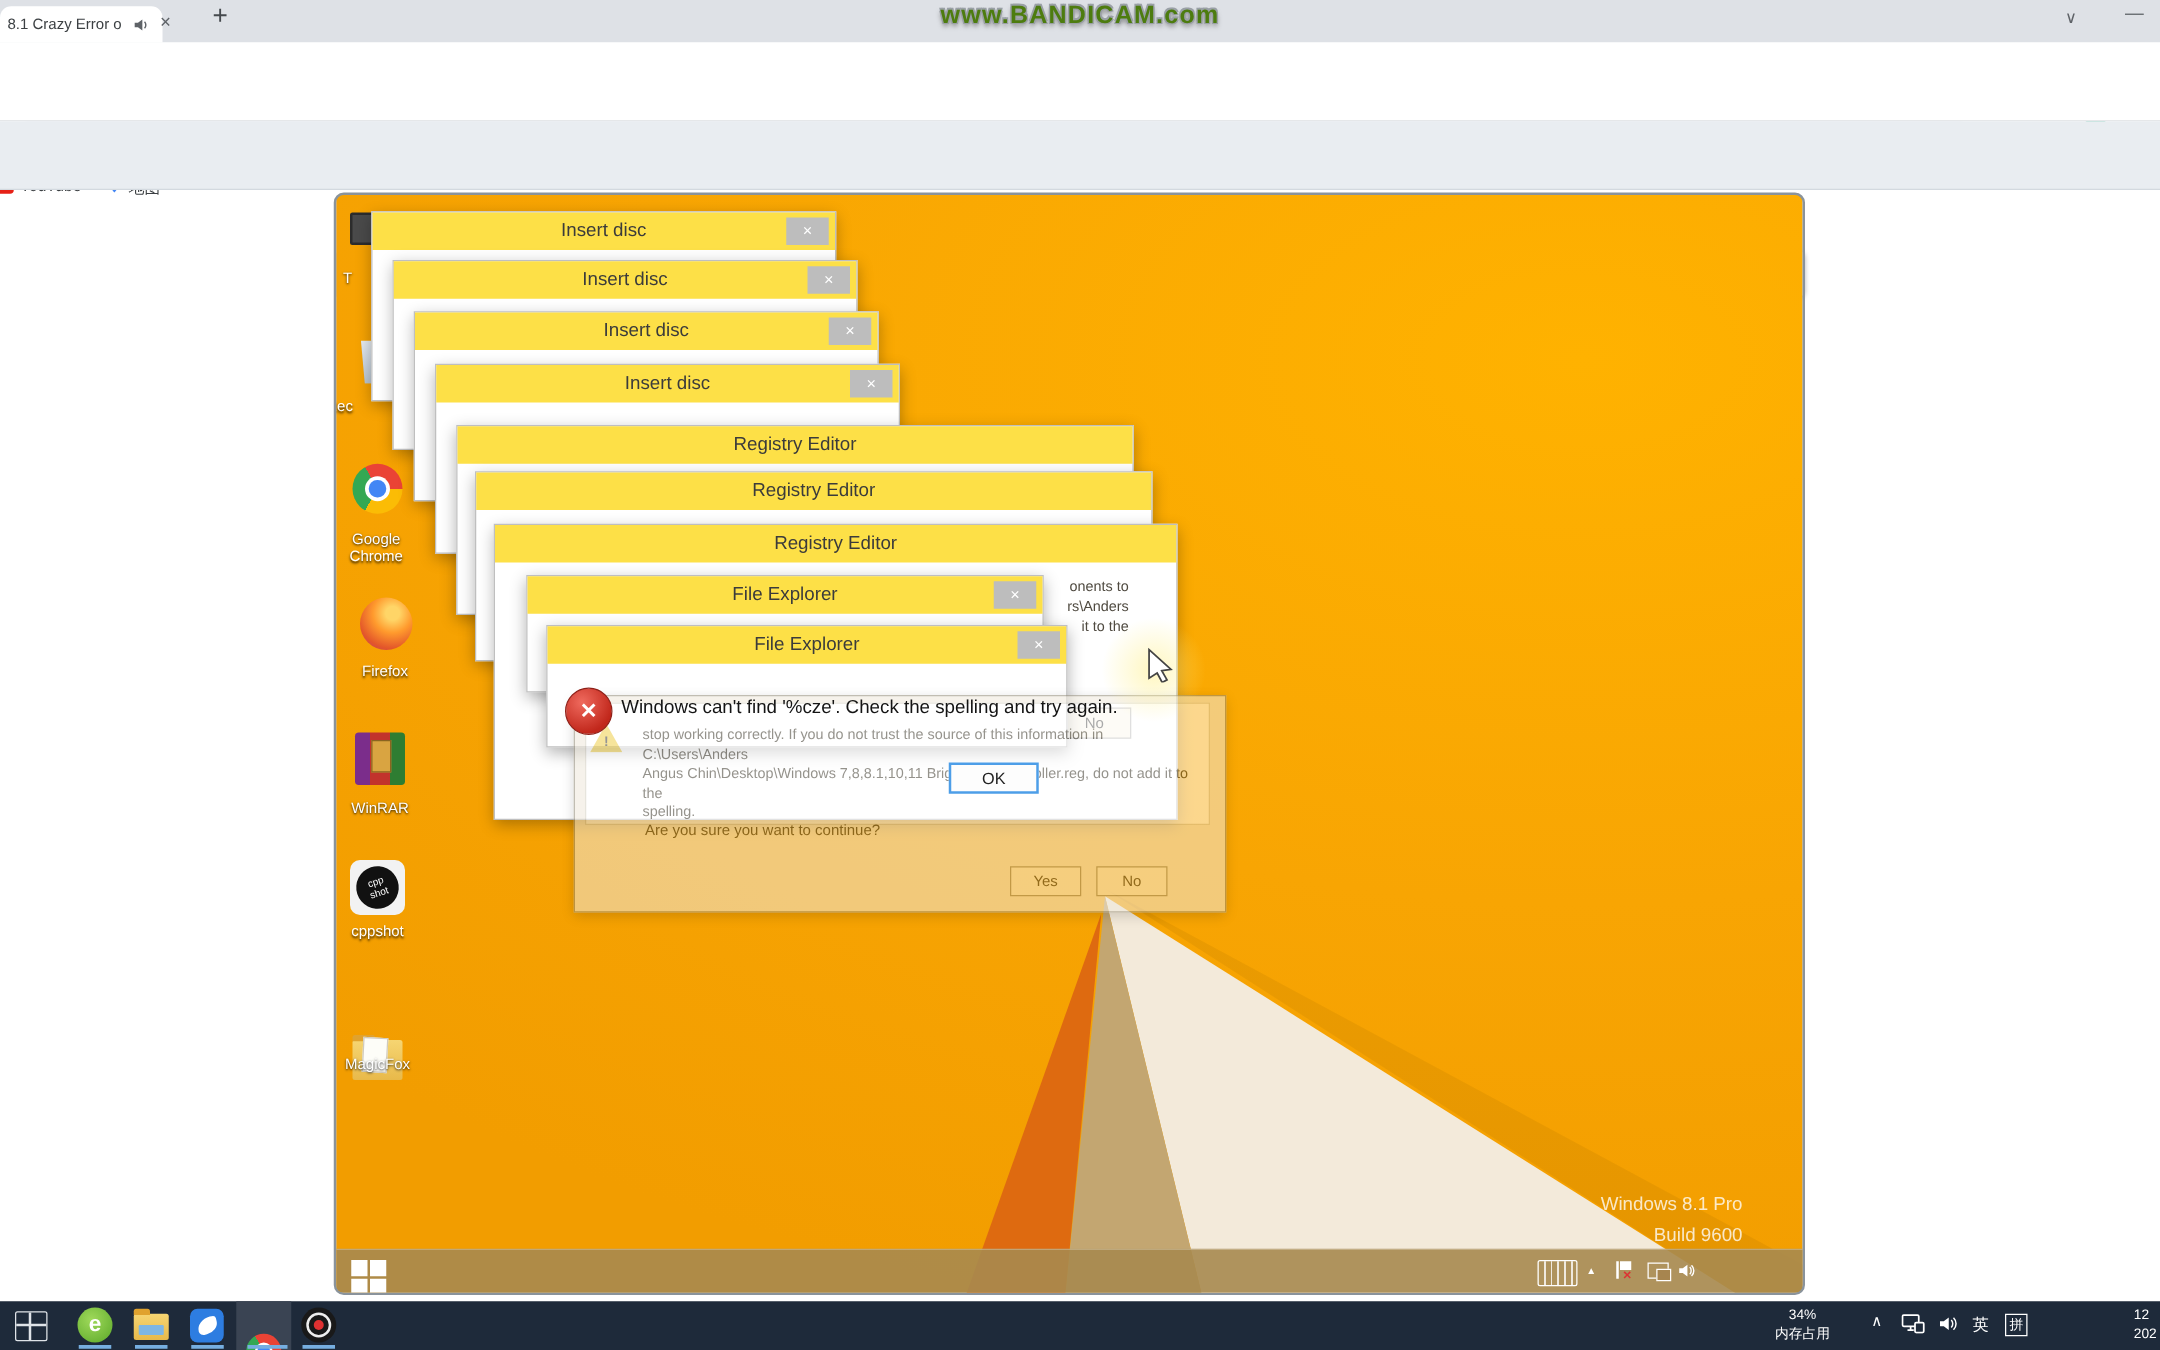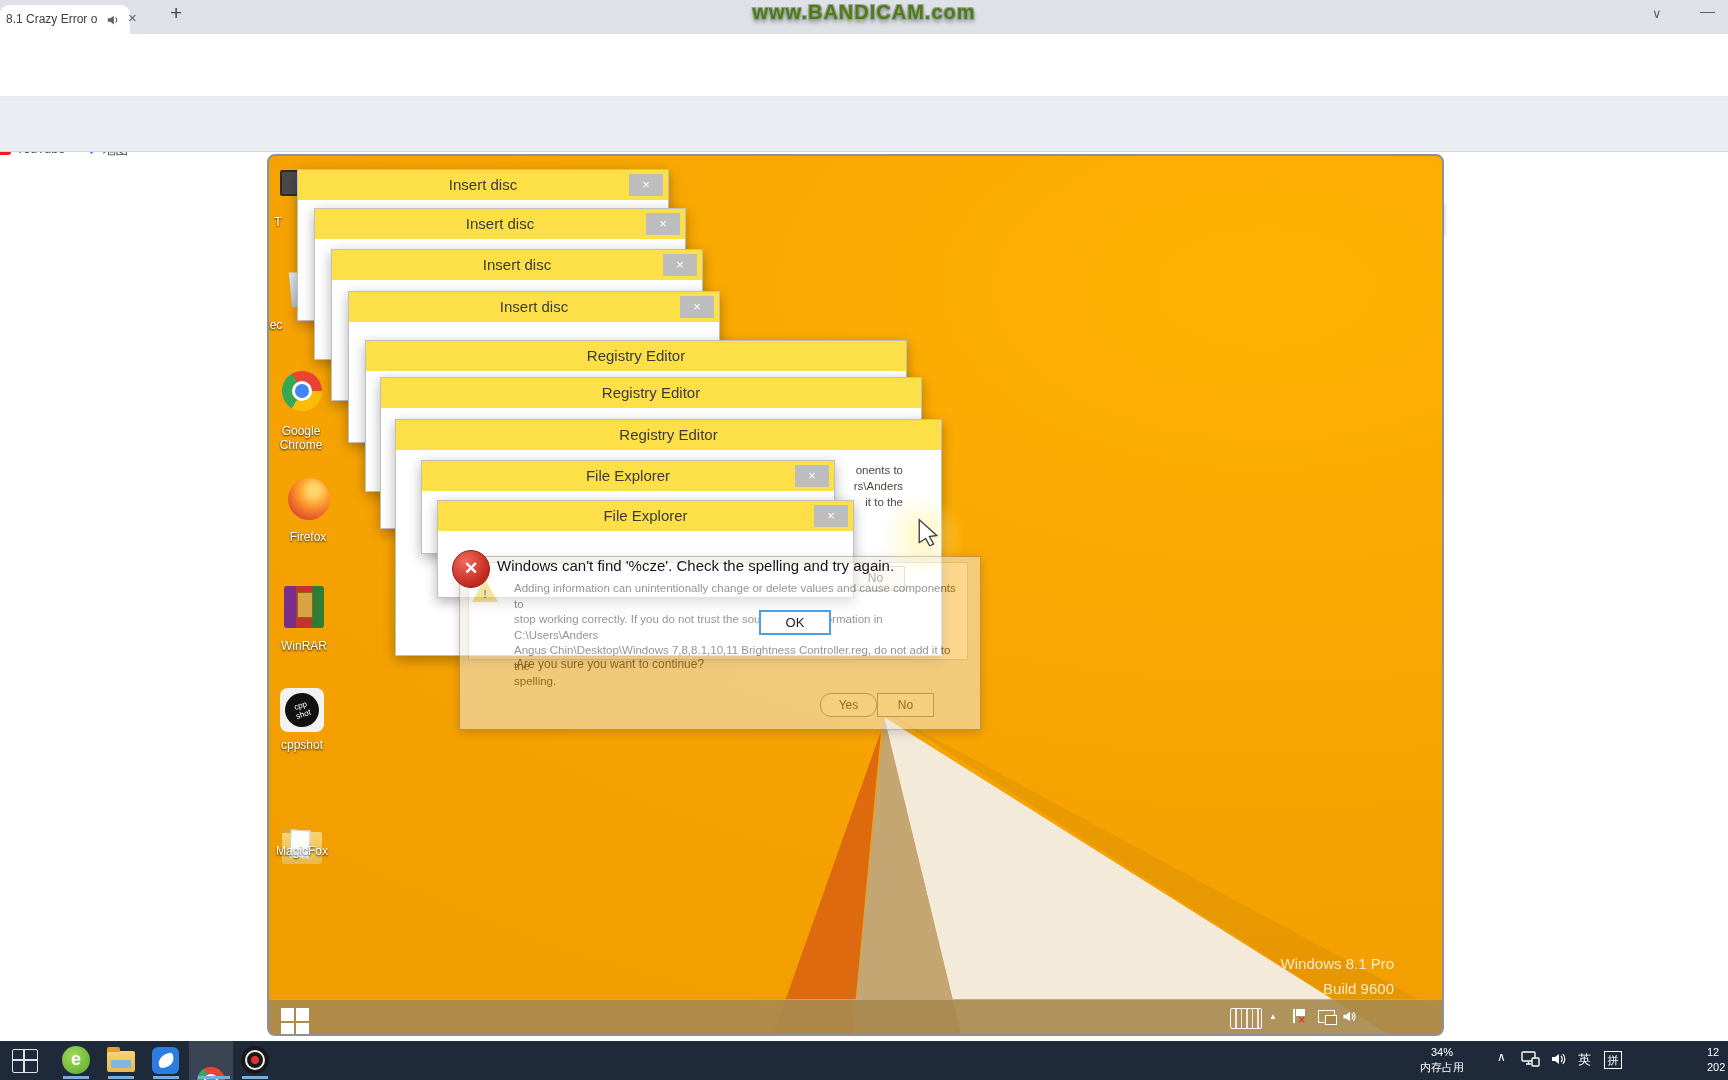--- a/index.html
+++ b/index.html
@@ -249,27 +249,26 @@
   </div>
   <div class="abs dlg" style="left:168px;top:344px;width:415px;height:96px;">
     <div class="dlg-title">File Explorer</div>
     <div class="dlg-x">×</div>
   </div>
 
   <div class="abs ghost">
     <div class="abs ghost-panel"></div>
     <div class="abs g-tri">!</div>
     <div class="abs ghost-text">
-      <div>Adding information can unintentionally change or delete values and cause components to</div>
       <div>stop working correctly. If you do not trust the source of this information in C:\Users\Anders</div>
       <div>Angus Chin\Desktop\Windows 7,8,8.1,10,11 Brightness Controller.reg, do not add it to the</div>
       <div>spelling.</div>
     </div>
     <div class="abs g-q">Are you sure you want to continue?</div>
-    <div class="abs g-btn" style="left:360px;border-radius:11px;">Yes</div>
+    <div class="abs g-btn" style="left:348px;">Yes</div>
     <div class="abs g-btn" style="left:417px;">No</div>
   </div>
 
   <div class="abs err-icon">✕</div>
   <div class="abs err-text">Windows can't find '%cze'. Check the spelling and try again.</div>
   <div class="abs ok-btn">OK</div>
 
   <div class="abs wm8">
     <div>Windows 8.1 Pro</div>
     <div>Build 9600</div>

